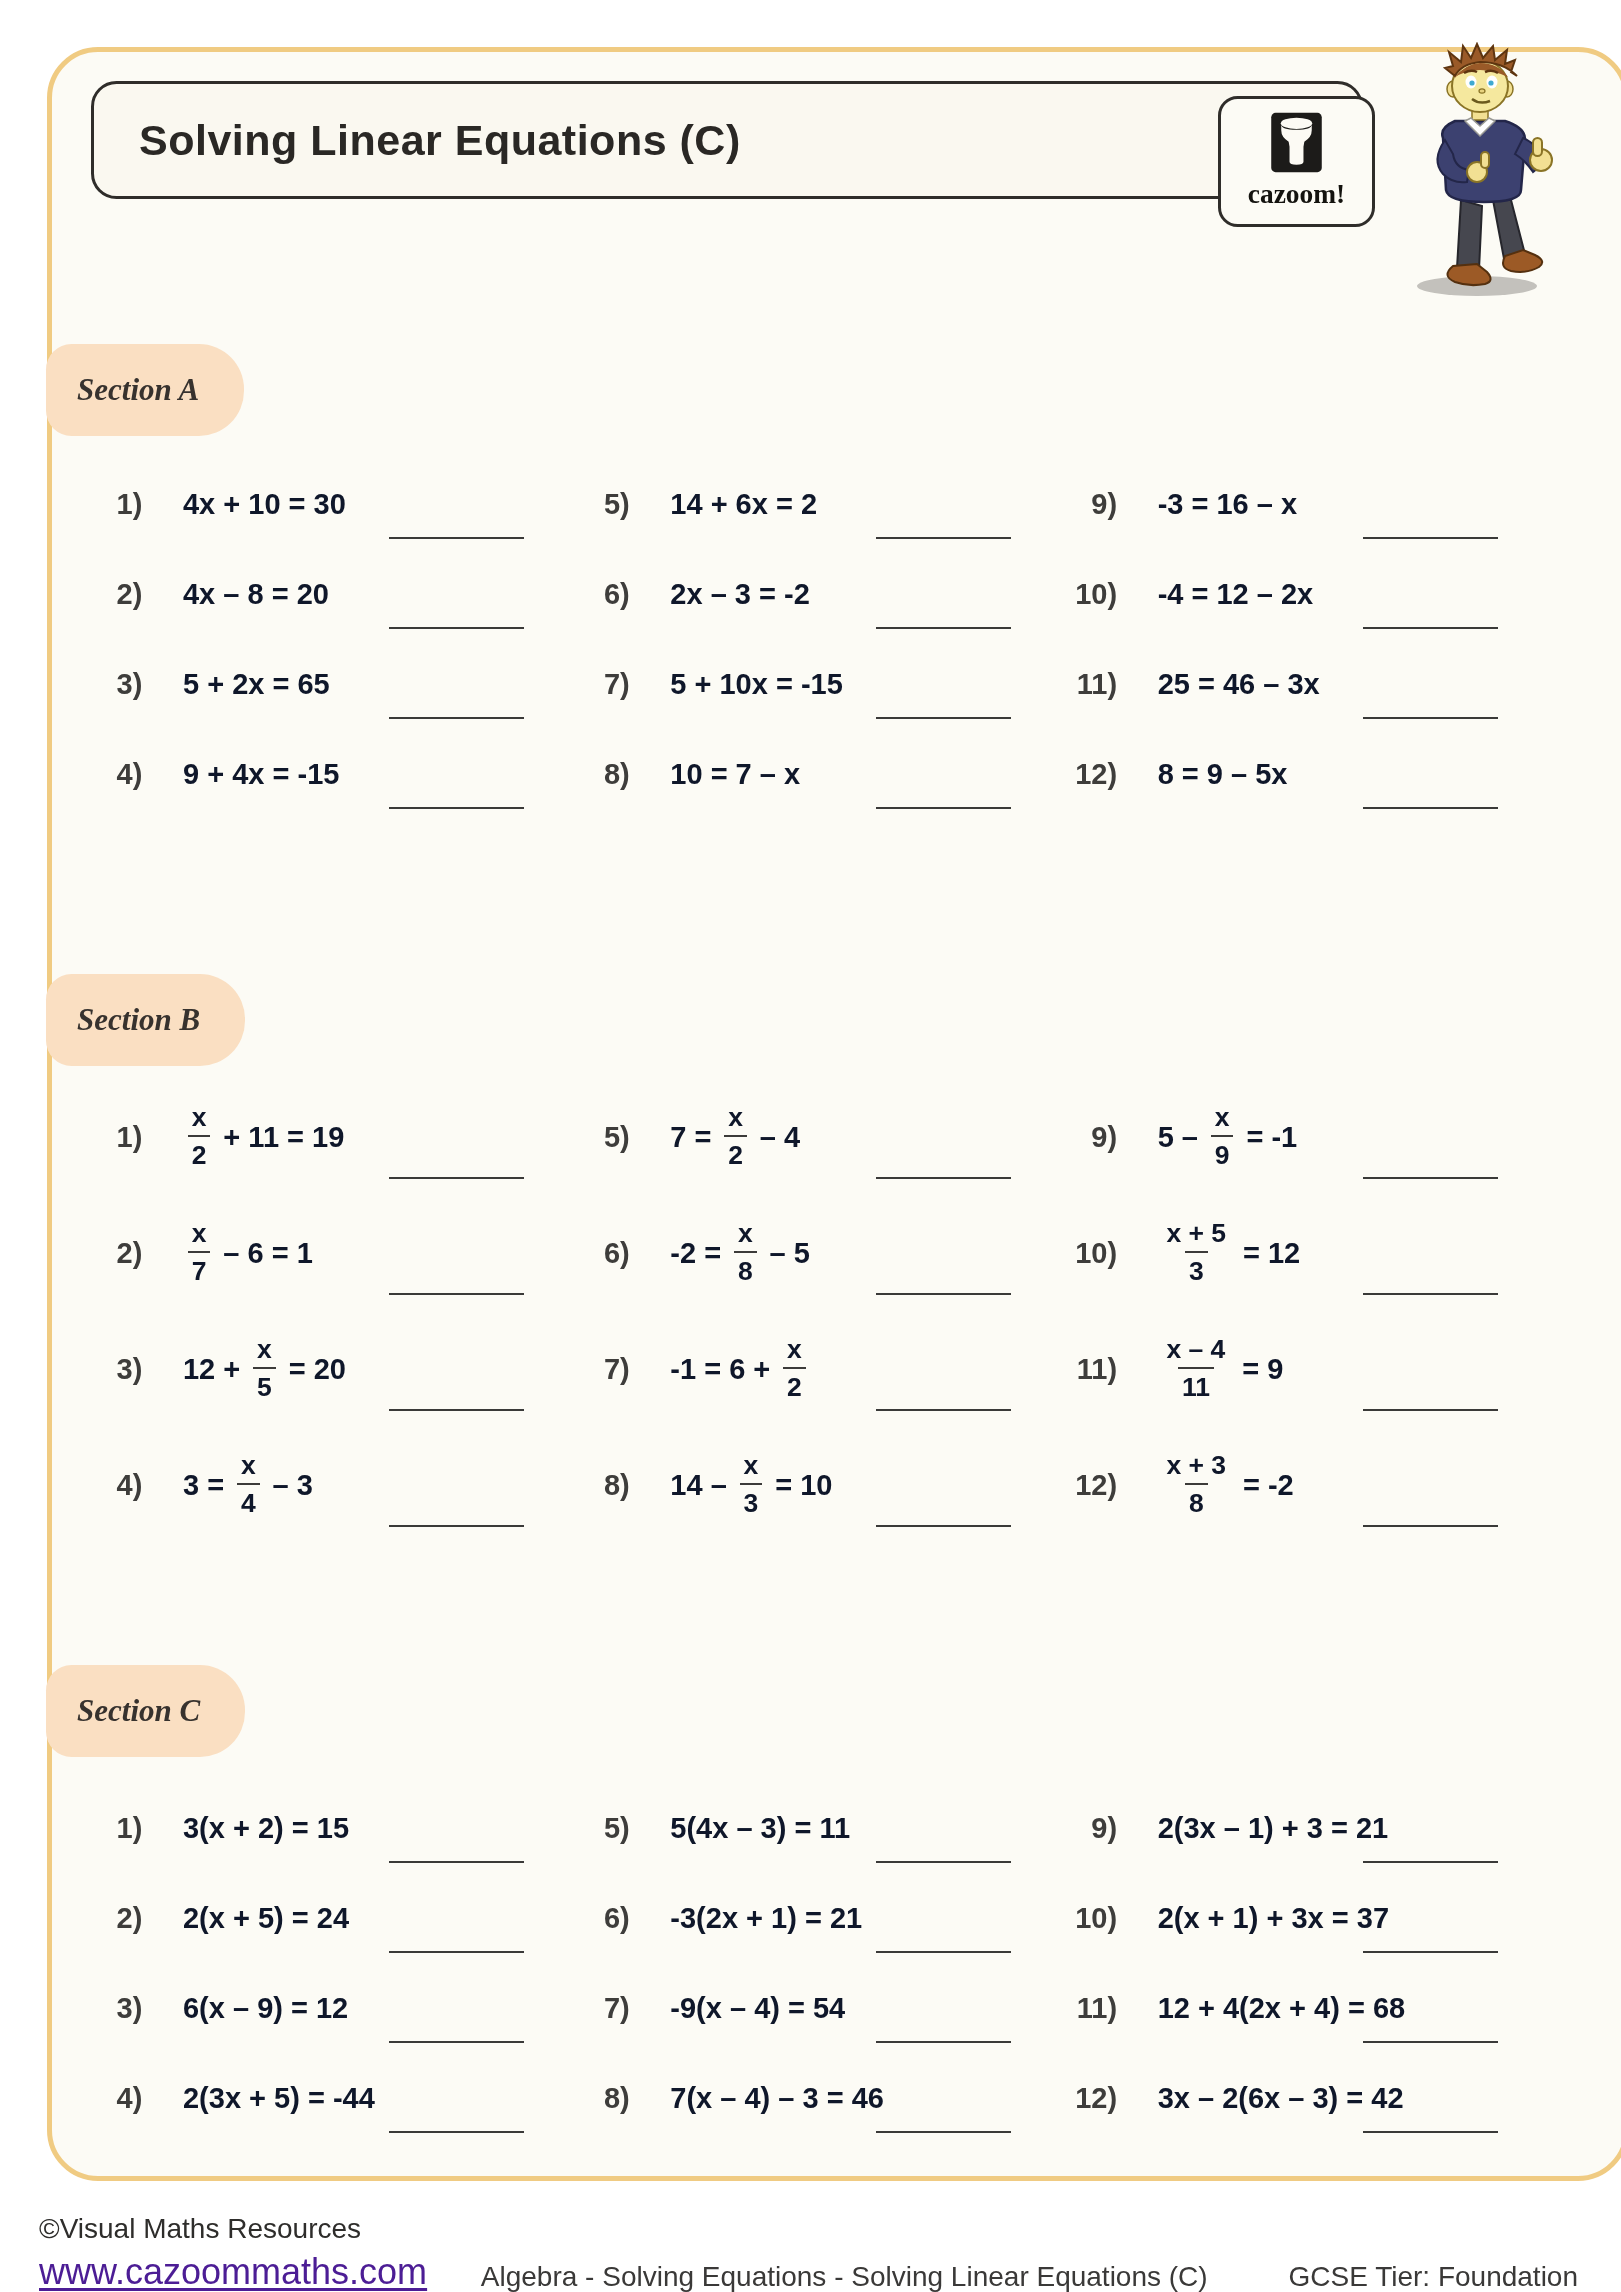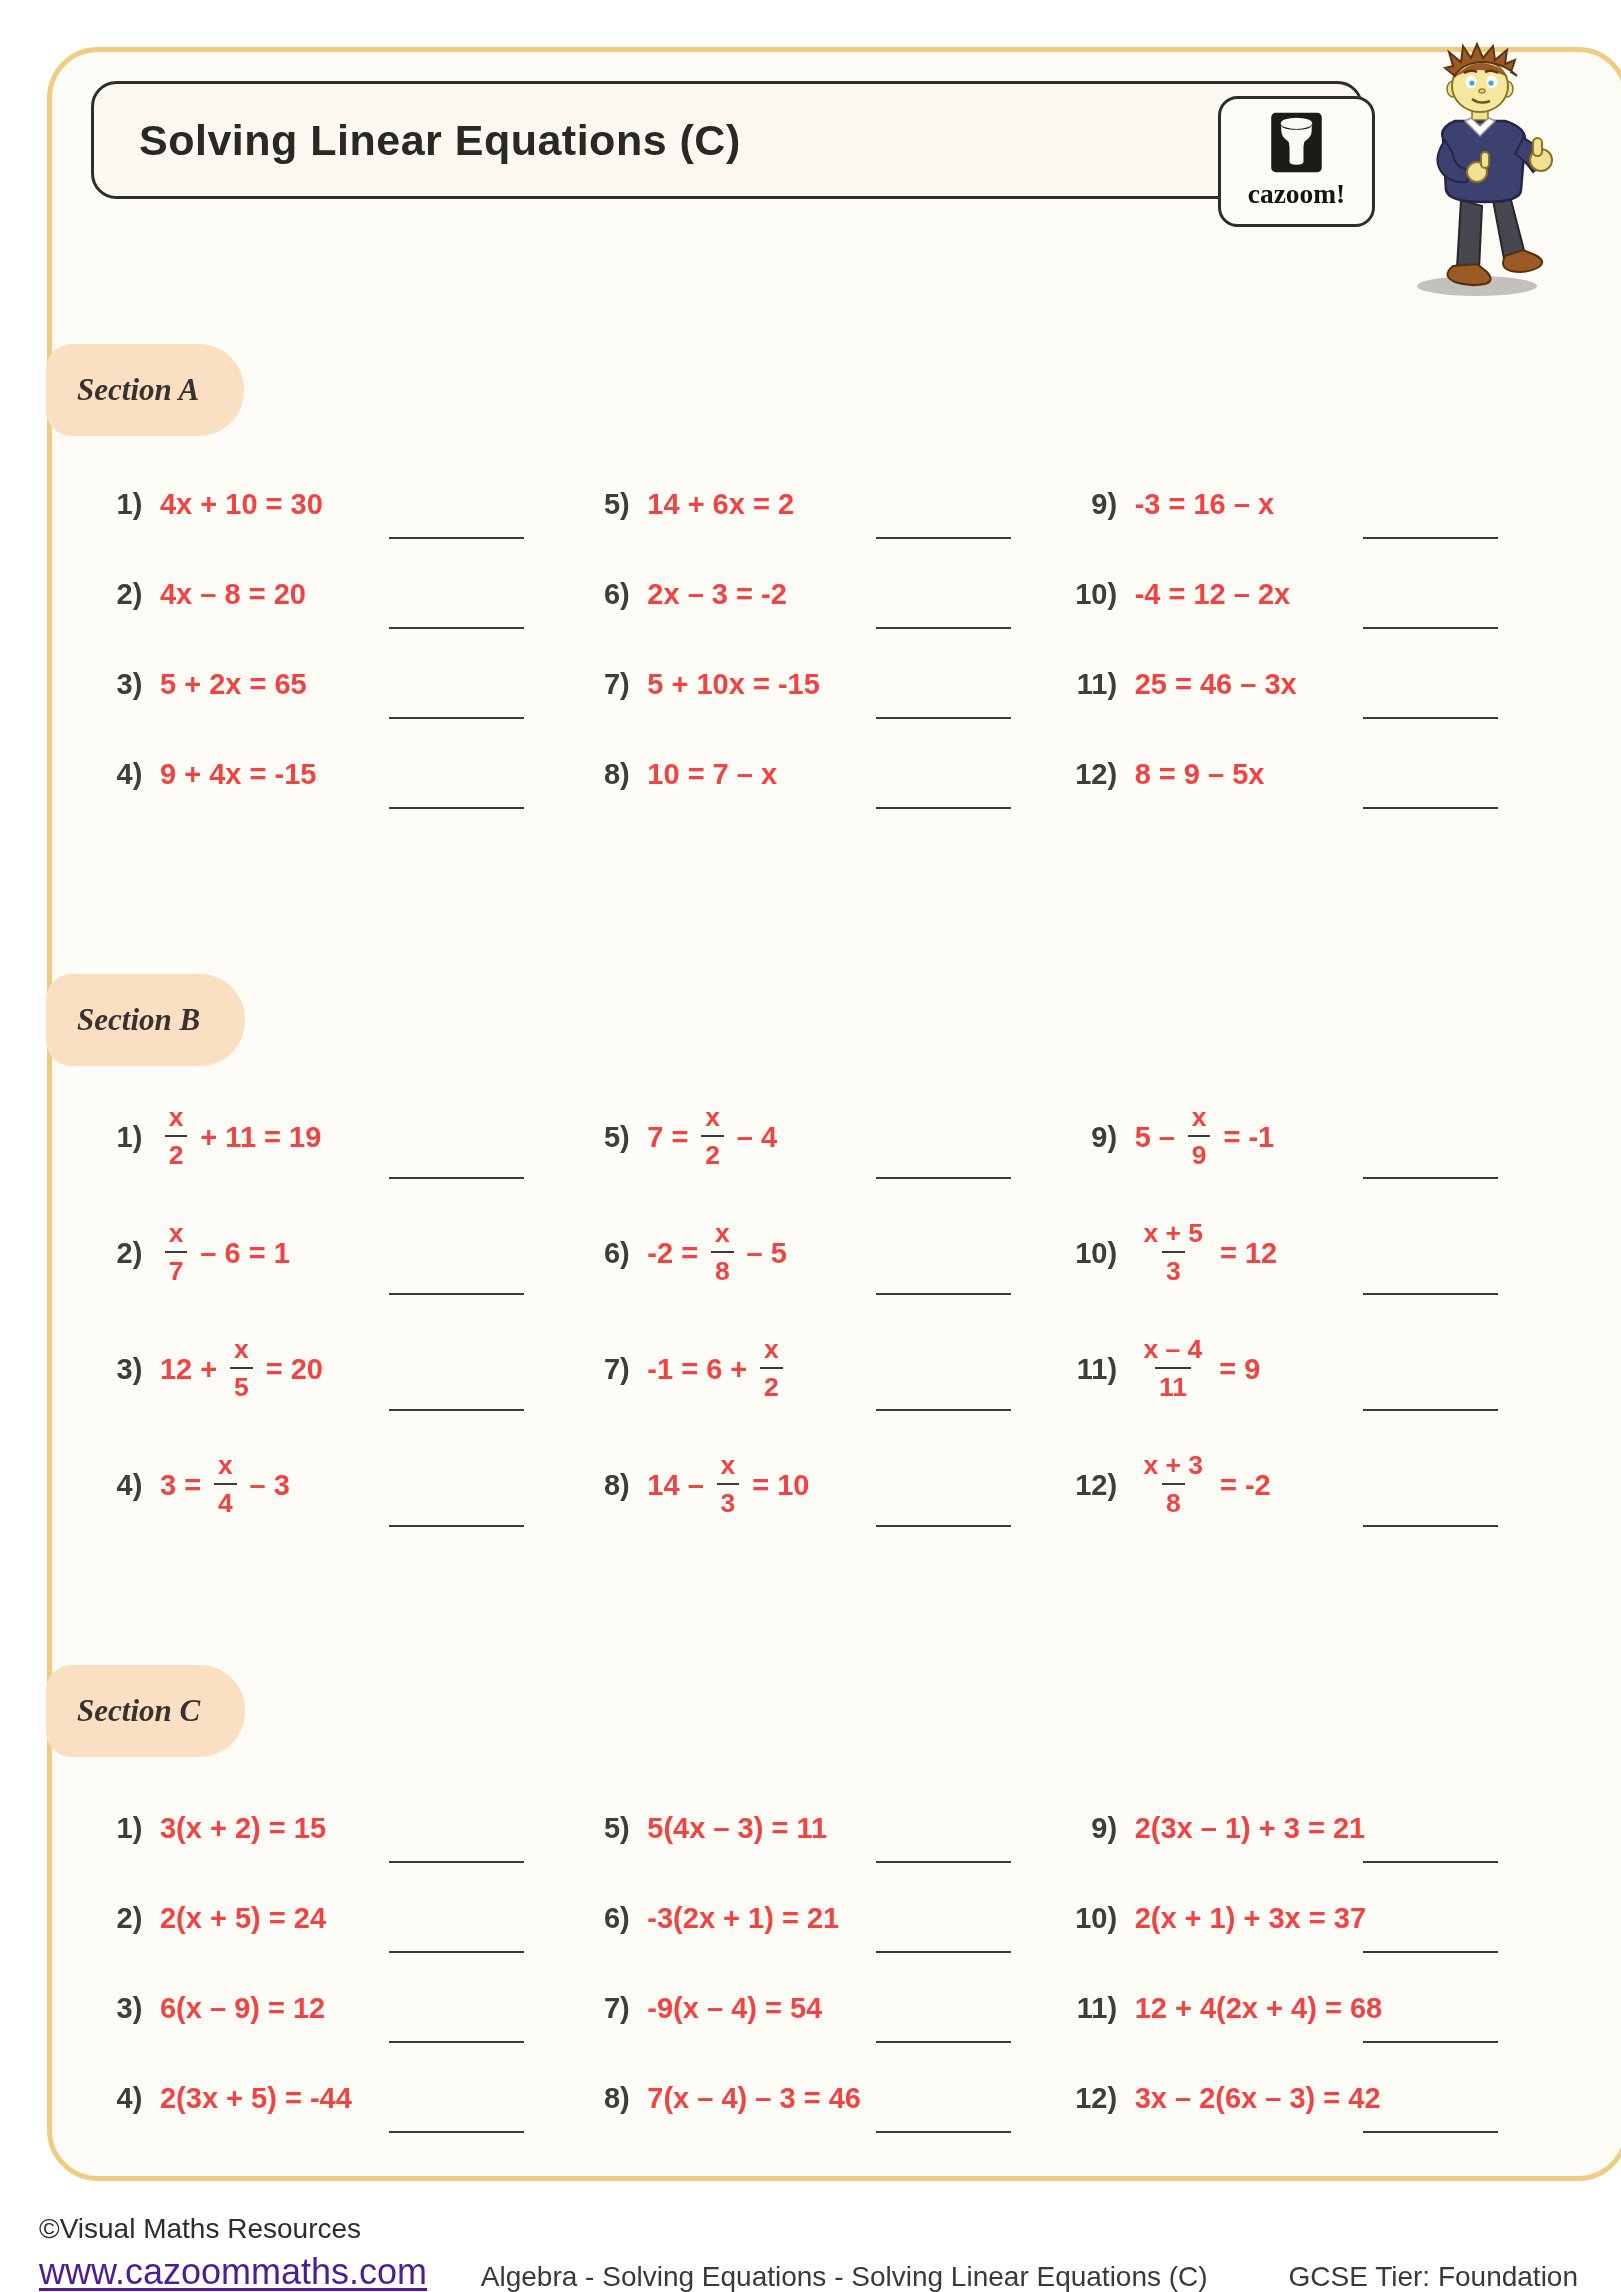--- a/index.html
+++ b/index.html
@@ -29,21 +29,21 @@
   .tab-a{top:292px;}  .tab-b{top:922px;}  .tab-c{top:1613px;}
   
   .qgrid{position:absolute;left:27.4px;width:1462px;display:grid;
          grid-template-columns:repeat(3,1fr);grid-auto-flow:column;}
   .grid-a{top:407px;grid-template-rows:repeat(4,90px);}
   .grid-b{top:1027px;grid-template-rows:repeat(4,116px);}
   .grid-c{top:1731px;grid-template-rows:repeat(4,90px);}
   .q{position:relative;display:flex;align-items:center;padding-right:39px;box-sizing:border-box;}
   .qnum{flex:none;width:63px;text-align:right;padding-right:17.6px;
         font-size:29px;font-weight:700;color:#3E3D3B;}
-  .qeq{display:inline-flex;align-items:center;font-size:29px;font-weight:700;color:#ef4444;}
+  .qeq{display:inline-flex;align-items:center;font-size:29px;font-weight:700;color:#0f172a;margin-left:23px;}
   .qt{white-space:pre;}
   .frac{display:inline-flex;flex-direction:column;align-items:center;margin:0 4.9px;transform:translateY(-1px);}
   .fn{font-size:26.5px;line-height:1;padding:0 3.9px 4.9px;white-space:pre;}
   .fd{font-size:26.5px;line-height:1;padding:4.9px 3.9px 0;border-top:2.9px solid #3C3B39;white-space:pre;}
   .qline{position:absolute;right:43px;bottom:9.8px;width:135px;border-bottom:2.9px solid #3A3A38;}
   .grid-b .qline{bottom:15.7px;}
   
   .footer{position:absolute;left:39px;right:43px;top:2211px;display:flex;align-items:flex-end;gap:10px;}
   .f-left{width:361px;line-height:1.32;}
   .f-copy{font-size:28px;color:#2E2D2B;}

